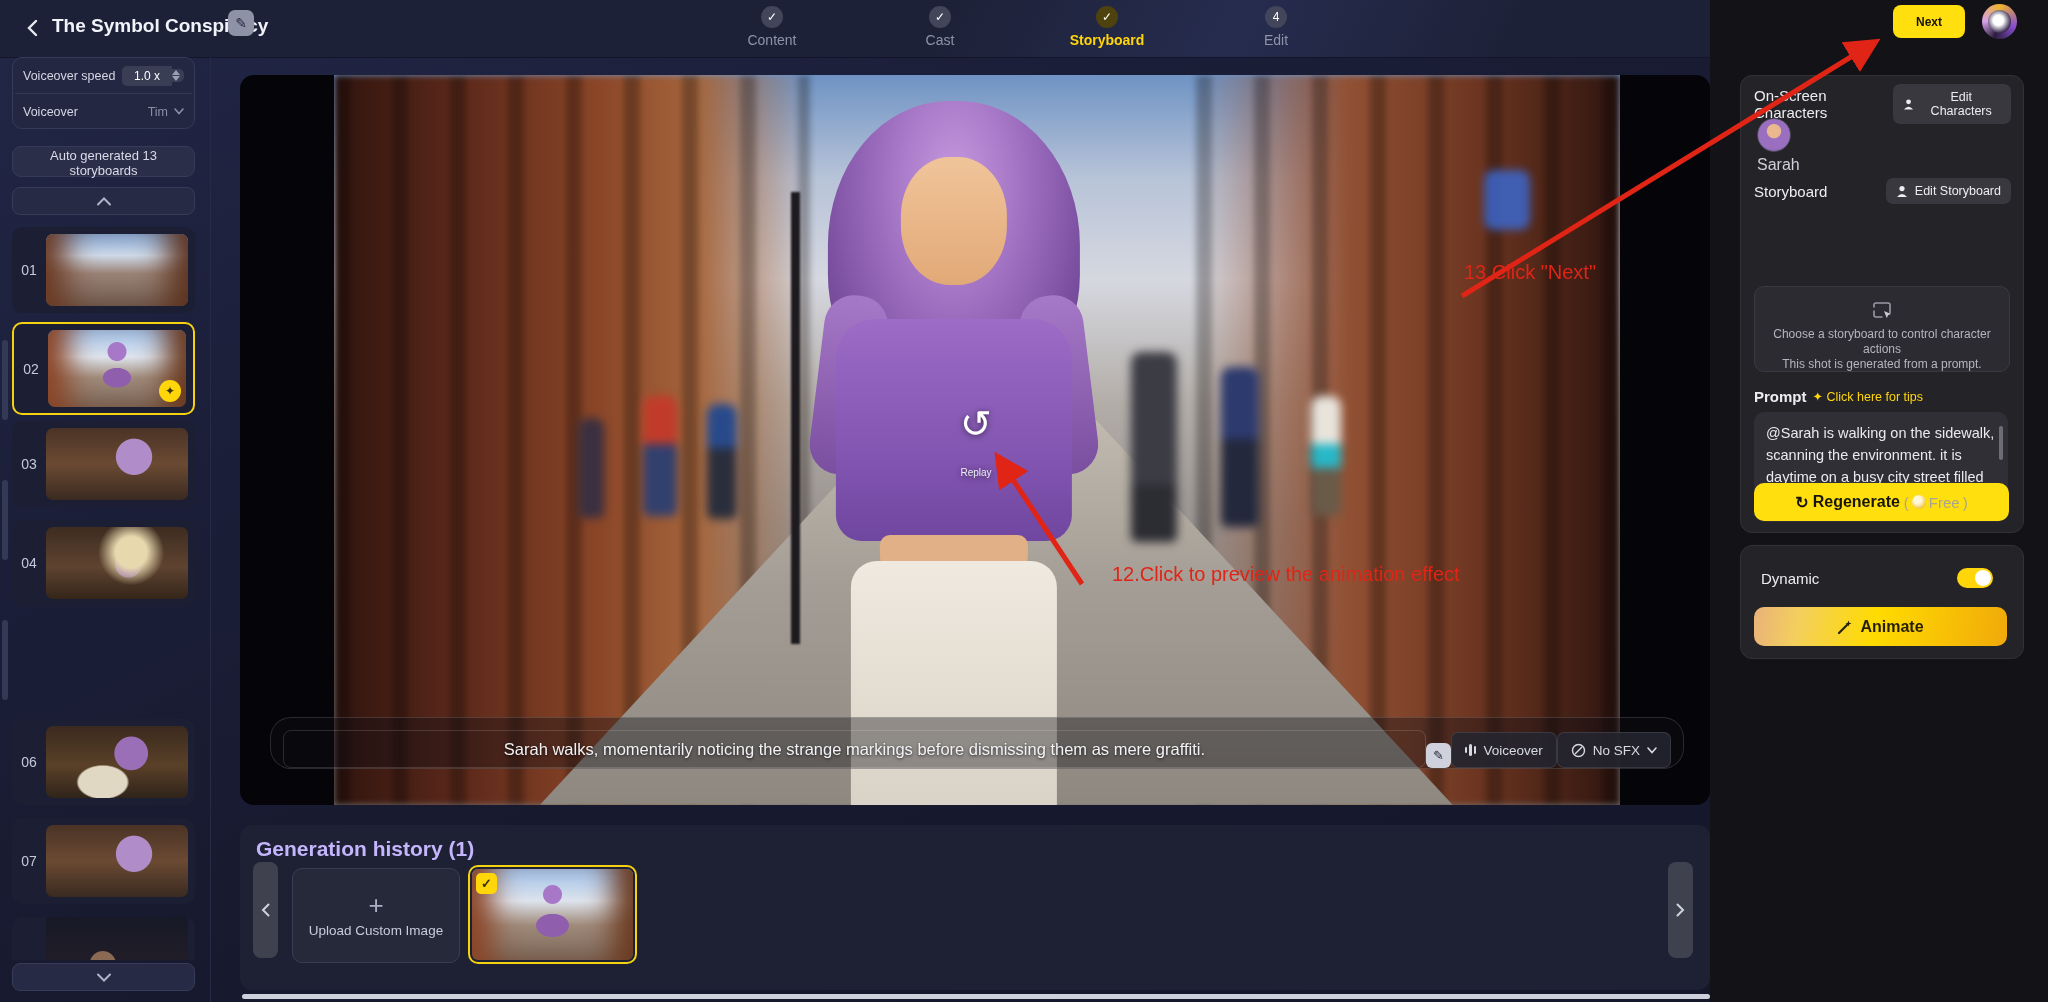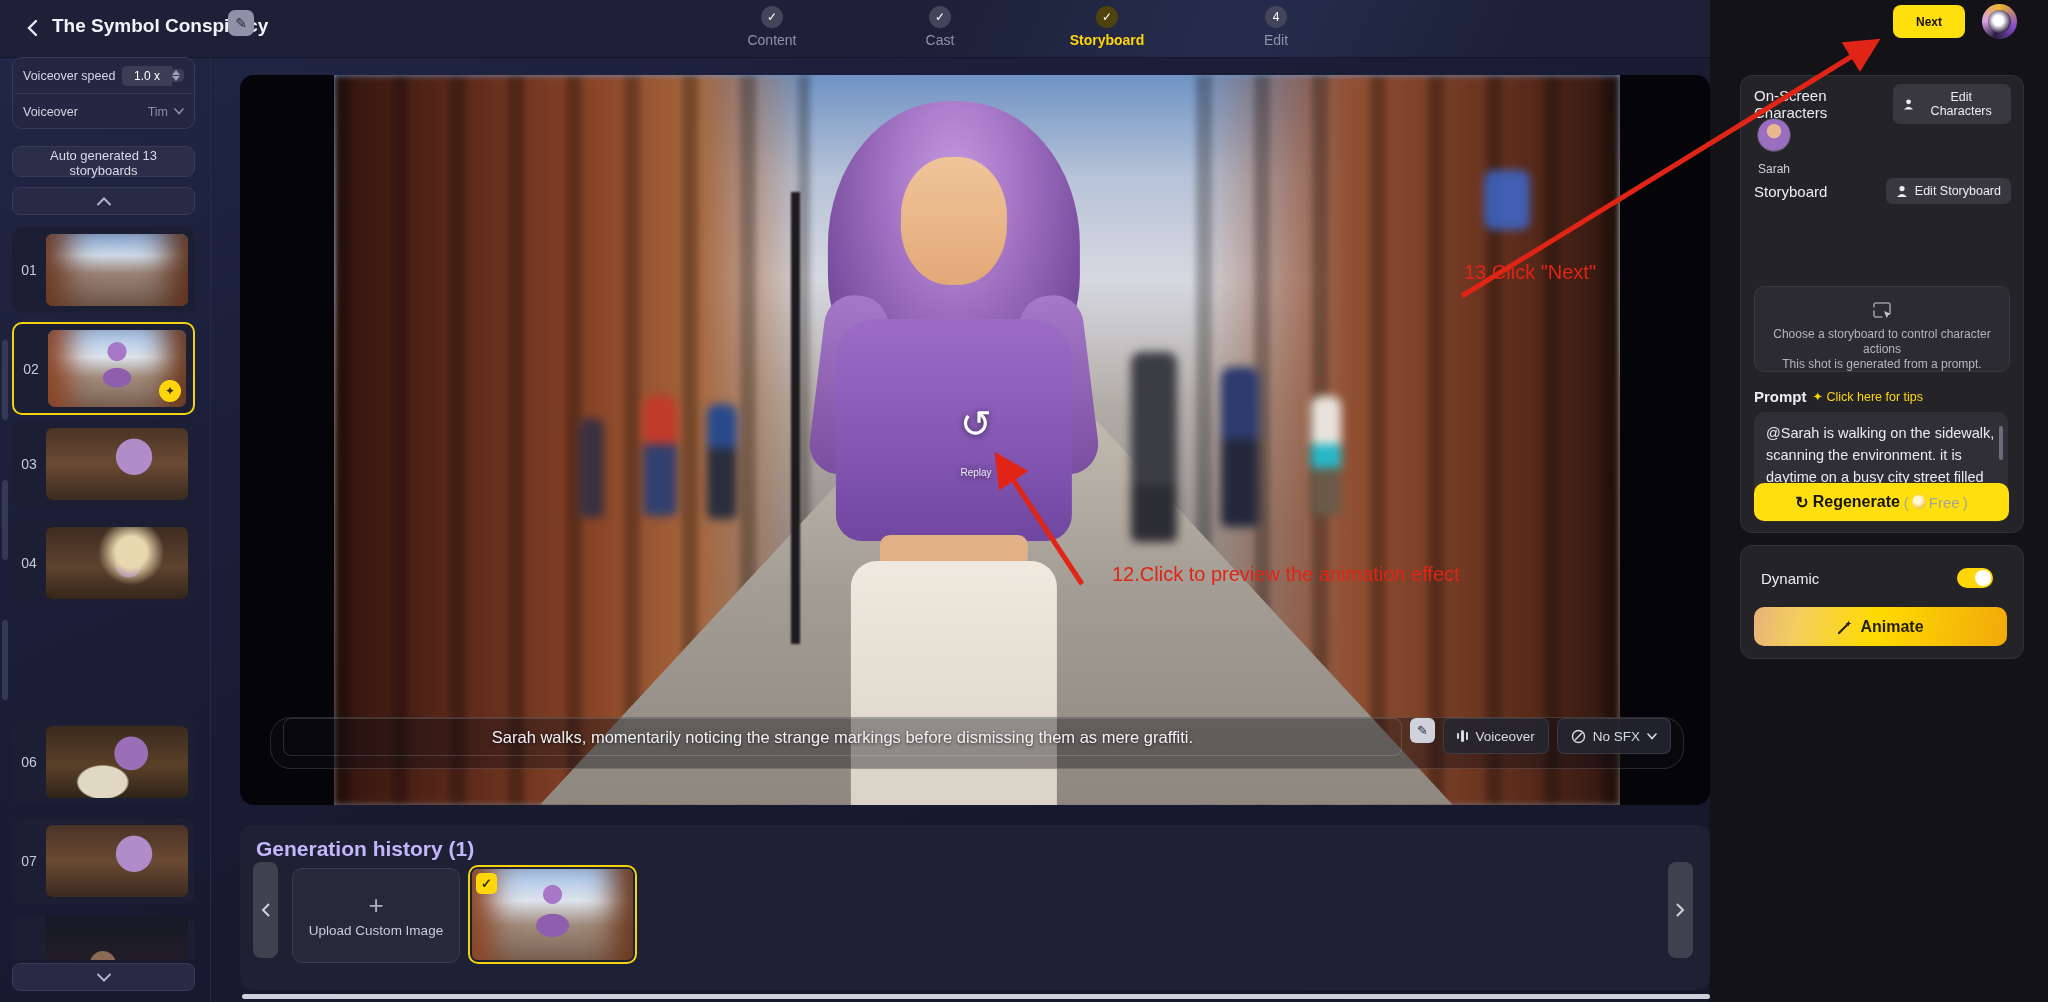--- a/index.html
+++ b/index.html
@@ -37,21 +37,21 @@
   .rcard{position:absolute;left:30px;width:282px;background:#242328;border:1px solid #323137;border-radius:12px;}
   .rcard1{top:75px;height:456px;}
   .rcard2{top:545px;height:112px;}
   .rrow{display:flex;align-items:center;justify-content:space-between;}
   .rlabel{font-size:15px;color:#ecedf1;font-weight:400;}
   .rbtn-sm{display:flex;align-items:center;gap:6px;background:#39383f;border:none;border-radius:7px;
            color:#ecedf1;font-size:12.5px;padding:6px 10px;cursor:pointer;font-family:inherit;}
   .char-avatar{width:32px;height:32px;border-radius:50%;cursor:pointer;
                background:radial-gradient(circle at 50% 38%,#eab88f 0 26%,#9a6fc0 30% 68%,#6f4f96 100%);
                border:1px solid #4a4955;}
-  .char-name{font-size:12px;color:#cfd0d8;margin-top:10px;}
+  .char-name{font-size:16px;color:#cfd0d8;margin-top:4px;}
   .choose-box{position:absolute;left:13px;right:13px;top:210px;height:84px;background:#2c2b31;
               border:1px solid #3a393f;border-radius:10px;text-align:center;cursor:pointer;}
   .choose-box .txt{font-size:12px;color:#b4b5bf;line-height:15px;}
   .prompt-row{position:absolute;left:13px;top:312px;display:flex;align-items:center;gap:6px;}
   .prompt-lbl{font-size:15px;font-weight:700;color:#ecedf1;}
   .tips{font-size:12.5px;color:#ffd60a;cursor:pointer;}
   .prompt-box{position:absolute;left:13px;right:15px;top:336px;height:110px;background:#302f36;
               border-radius:10px;padding:10px 12px;box-sizing:border-box;cursor:text;}
   .prompt-text{font-size:14.5px;color:#e9e9ee;line-height:22px;max-height:66px;overflow:hidden;}
   .prompt-scroll{position:absolute;right:5px;top:14px;width:4px;height:34px;border-radius:2px;background:#6d6d78;}
@@ -157,21 +157,21 @@
   .strand{position:absolute;top:210px;width:64px;height:180px;background:linear-gradient(#a678c8,#7b4fa0);border-radius:30px;}
   .strand.sl{left:28px;transform:rotate(7deg);}
   .strand.sr{right:28px;transform:rotate(-7deg);}
   .replay{position:absolute;left:704px;top:330px;width:64px;text-align:center;cursor:pointer;
           color:#fff;text-shadow:0 1px 6px rgba(0,0,0,.6);}
   .replay .glyph{font-size:38px;line-height:38px;}
   .replay .rlabel{font-size:10px;margin-top:24px;}
 
   .caption-bar{position:absolute;left:30px;right:26px;bottom:36px;height:52px;border-radius:21px;
                background:rgba(12,14,22,.38);border:1px solid rgba(255,255,255,.14);
-               display:flex;align-items:flex-start;padding:0 12px;box-sizing:border-box;gap:8px;}
+               display:flex;align-items:flex-end;padding:0 12px;box-sizing:border-box;gap:0;}
   .caption-box{flex:1;height:36px;border:1px solid rgba(255,255,255,.14);border-radius:8px;
                display:flex;align-items:center;justify-content:center;cursor:text;}
   .caption-text{font-size:16.5px;color:#f2f2f6;text-shadow:0 1px 3px rgba(0,0,0,.7);}
   .cap-edit{width:25px;height:25px;border-radius:6px;background:#cfd2dc;color:#23263c;display:flex;
             align-items:center;justify-content:center;font-size:13px;cursor:pointer;flex:0 0 25px;}
   .cap-btn{height:36px;background:rgba(36,38,48,.85);border:1px solid rgba(255,255,255,.1);border-radius:7px;
            color:#d8dae2;font-size:13.5px;display:flex;align-items:center;gap:7px;padding:0 13px;cursor:pointer;font-family:inherit;}
   .wave{display:inline-flex;align-items:center;gap:2px;}
   .wave i{display:block;width:2.5px;background:#d8dae2;border-radius:2px;}
   .wave i:nth-child(1){height:6px;}.wave i:nth-child(2){height:12px;}.wave i:nth-child(3){height:8px;}

